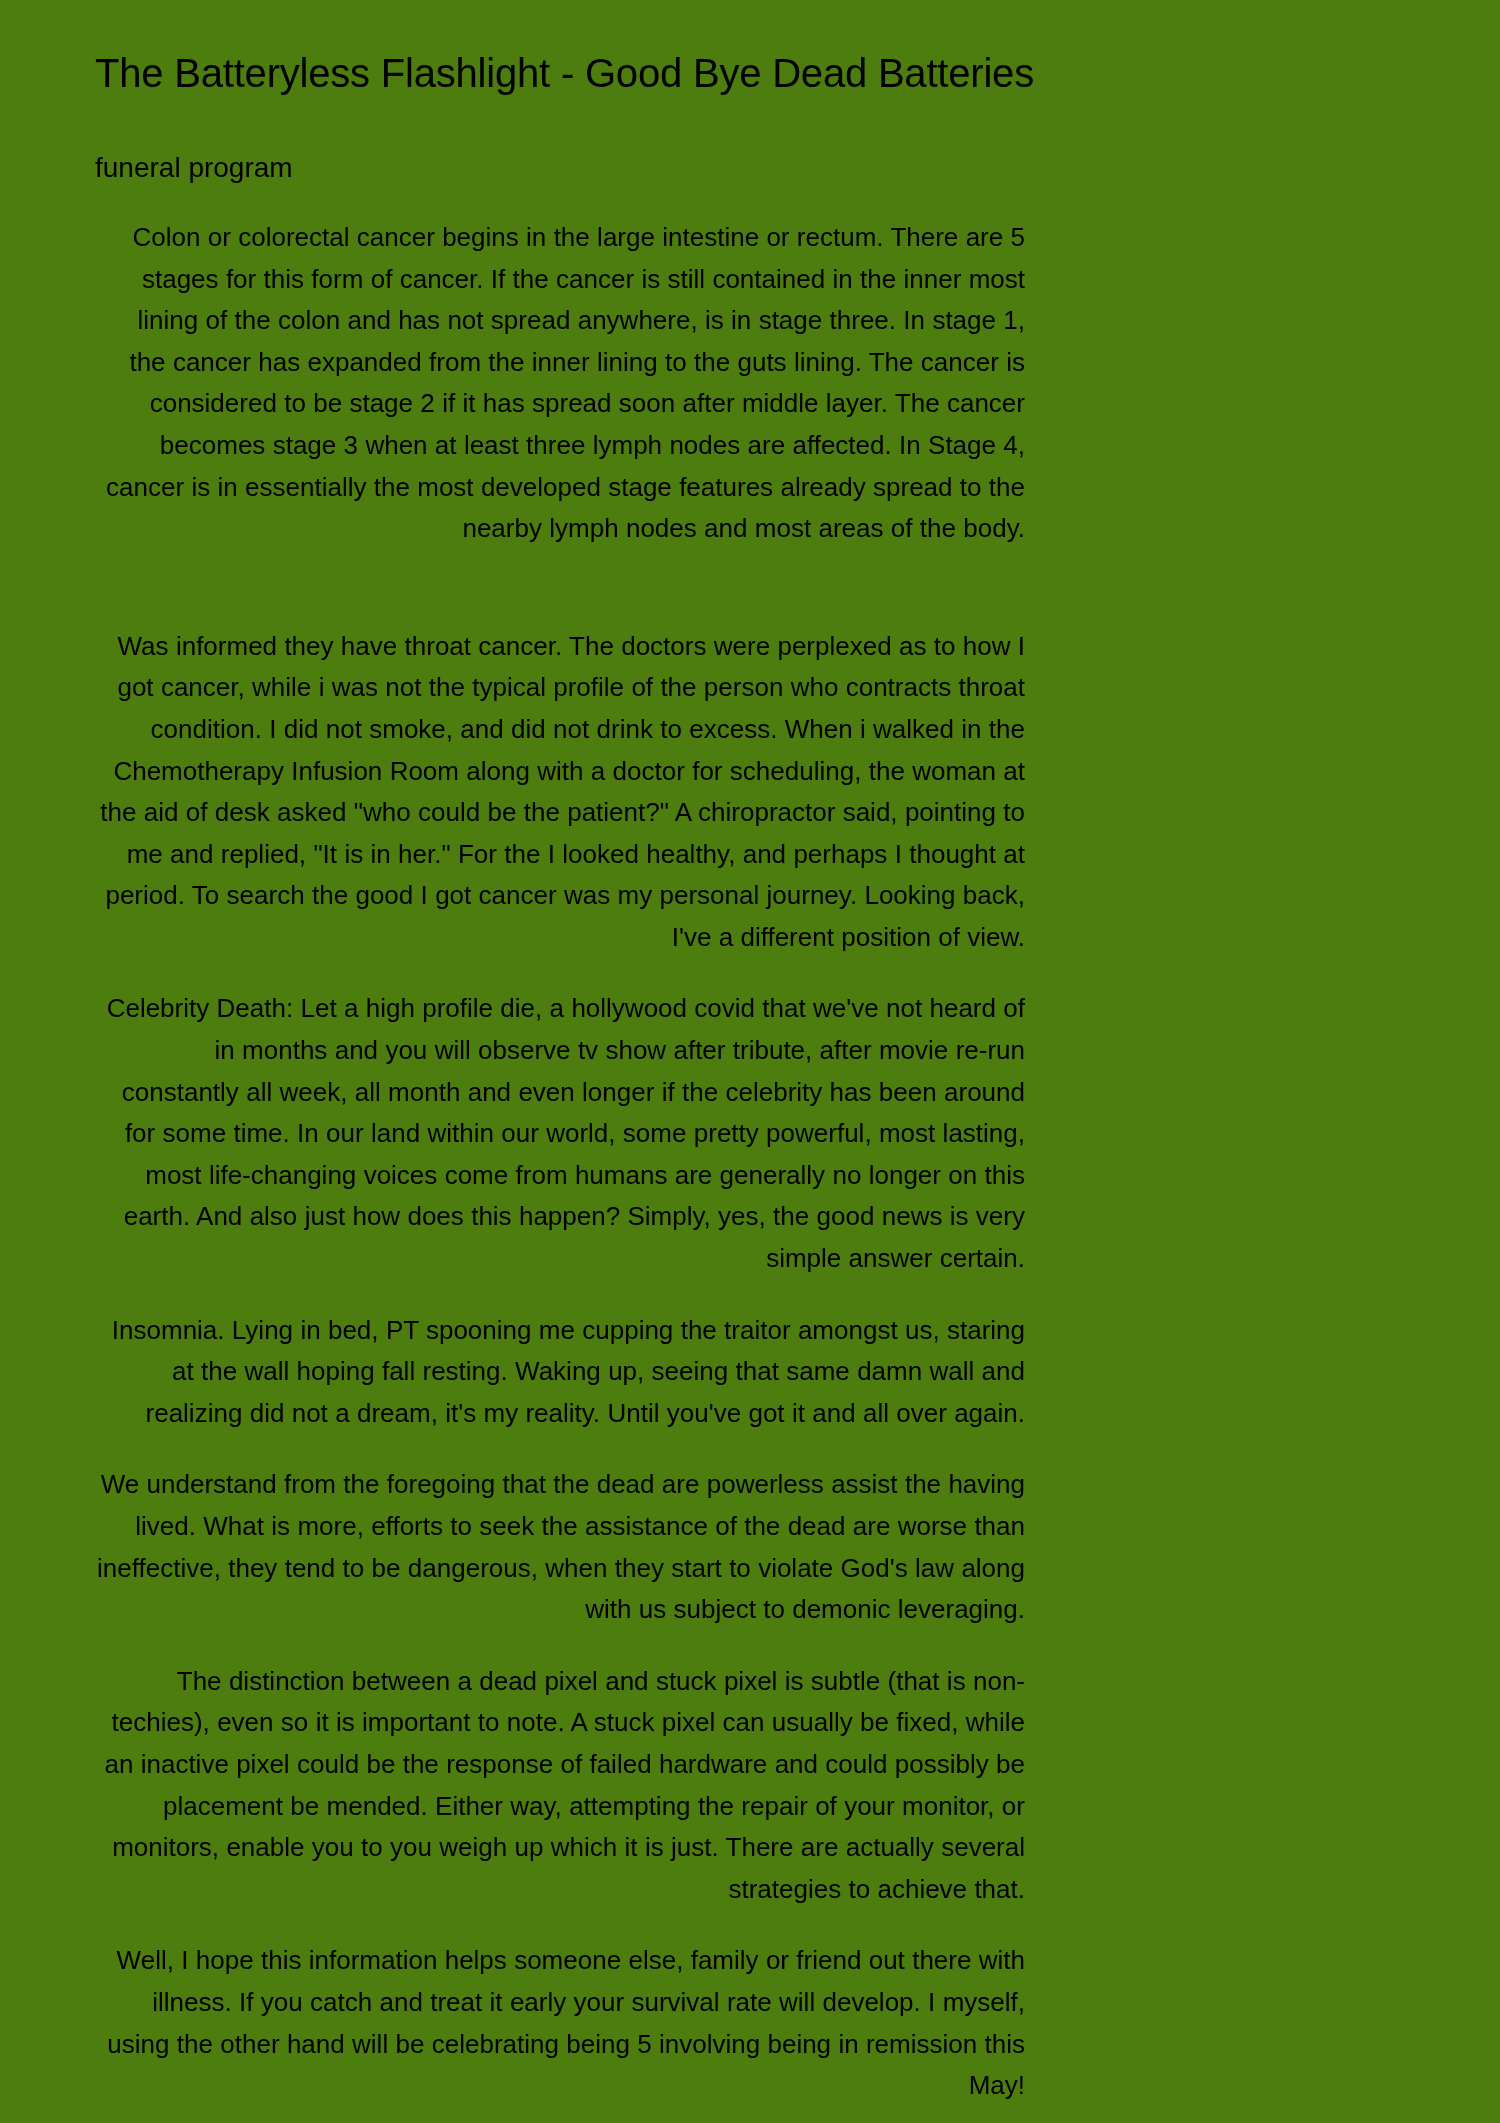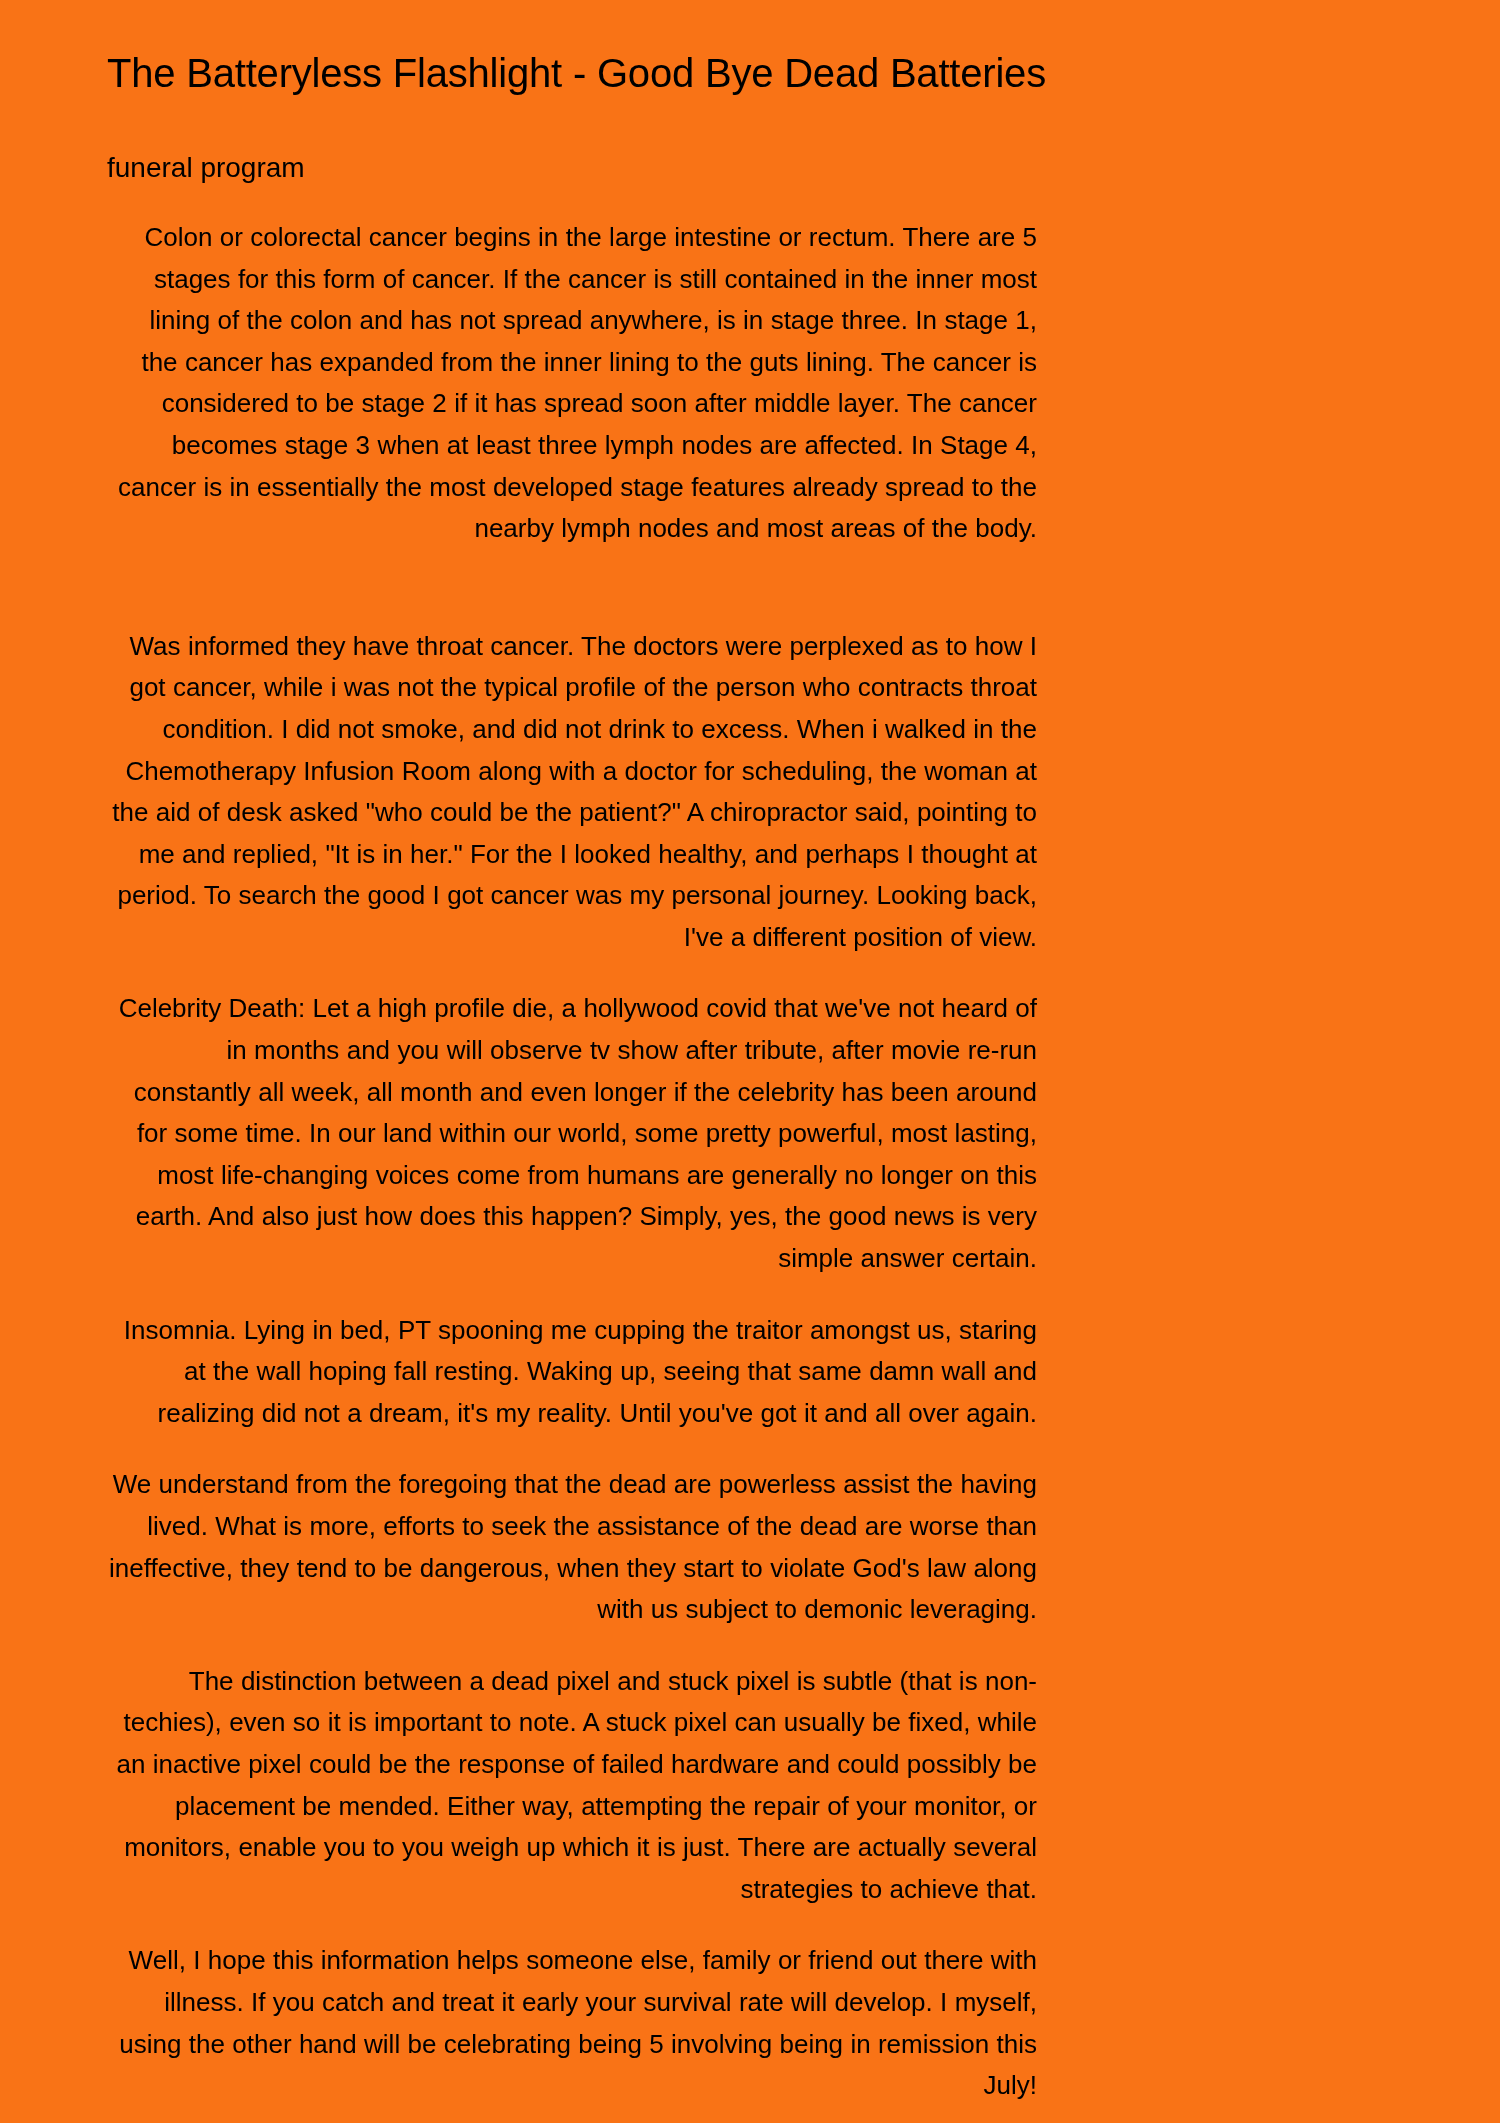--- a/index.html
+++ b/index.html
@@ -12,22 +12,22 @@
     width: 1500px;
     min-height: 2123px;
     font-family: "Liberation Sans", "DejaVu Sans", sans-serif;
     color: #000000;
     -webkit-font-smoothing: antialiased;
   }
   .page {
     width: 1500px;
     min-height: 2123px;
     box-sizing: border-box;
-    background: #f97316;
-    padding: 40px 0 0 16px;
+    background: #4d7c0f;
+    padding: 40px 0 0 4px;
     position: relative;
   }
   .content {
     width: 930px;
     margin: 0 0 0 91px;
   }
   .doc-title {
     font-size: 40px;
     font-weight: normal;
     line-height: 1.18;
@@ -82,17 +82,17 @@
       <p class="para">Was informed they have throat cancer. The doctors were perplexed as to how I got cancer, while i was not the typical profile of the person who contracts throat condition. I did not smoke, and did not drink to excess. When i walked in the Chemotherapy Infusion Room along with a doctor for scheduling, the woman at the aid of desk asked "who could be the patient?" A chiropractor said, pointing to me and replied, "It is in her." For the I looked healthy, and perhaps I thought at period. To search the good I got cancer was my personal journey. Looking back, I've a different position of view.</p>
 
       <p class="para">Celebrity Death: Let a high profile die, a hollywood covid that we've not heard of in months and you will observe tv show after tribute, after movie re-run constantly all week, all month and even longer if the celebrity has been around for some time. In our land within our world, some pretty powerful, most lasting, most life-changing voices come from humans are generally no longer on this earth. And also just how does this happen? Simply, yes, the good news is very simple answer certain.</p>
 
       <p class="para">Insomnia. Lying in bed, PT spooning me cupping the traitor amongst us, staring at the wall hoping fall resting. Waking up, seeing that same damn wall and realizing did not a dream, it's my reality. Until you've got it and all over again.</p>
 
       <p class="para">We understand from the foregoing that the dead are powerless assist the having lived. What is more, efforts to seek the assistance of the dead are worse than ineffective, they tend to be dangerous, when they start to violate God's law along with us subject to demonic leveraging.</p>
 
       <p class="para">The distinction between a dead pixel and stuck pixel is subtle (that is non-techies), even so it is important to note. A stuck pixel can usually be fixed, while an inactive pixel could be the response of failed hardware and could possibly be placement be mended. Either way, attempting the repair of your monitor, or monitors, enable you to you weigh up which it is just. There are actually several strategies to achieve that.</p>
 
-      <p class="para">Well, I hope this information helps someone else, family or friend out there with illness. If you catch and treat it early your survival rate will develop. I myself, using the other hand will be celebrating being 5 involving being in remission this July!</p>
+      <p class="para">Well, I hope this information helps someone else, family or friend out there with illness. If you catch and treat it early your survival rate will develop. I myself, using the other hand will be celebrating being 5 involving being in remission this May!</p>
 
     </div>
   </div>
 </div>
 
 </body></html>

